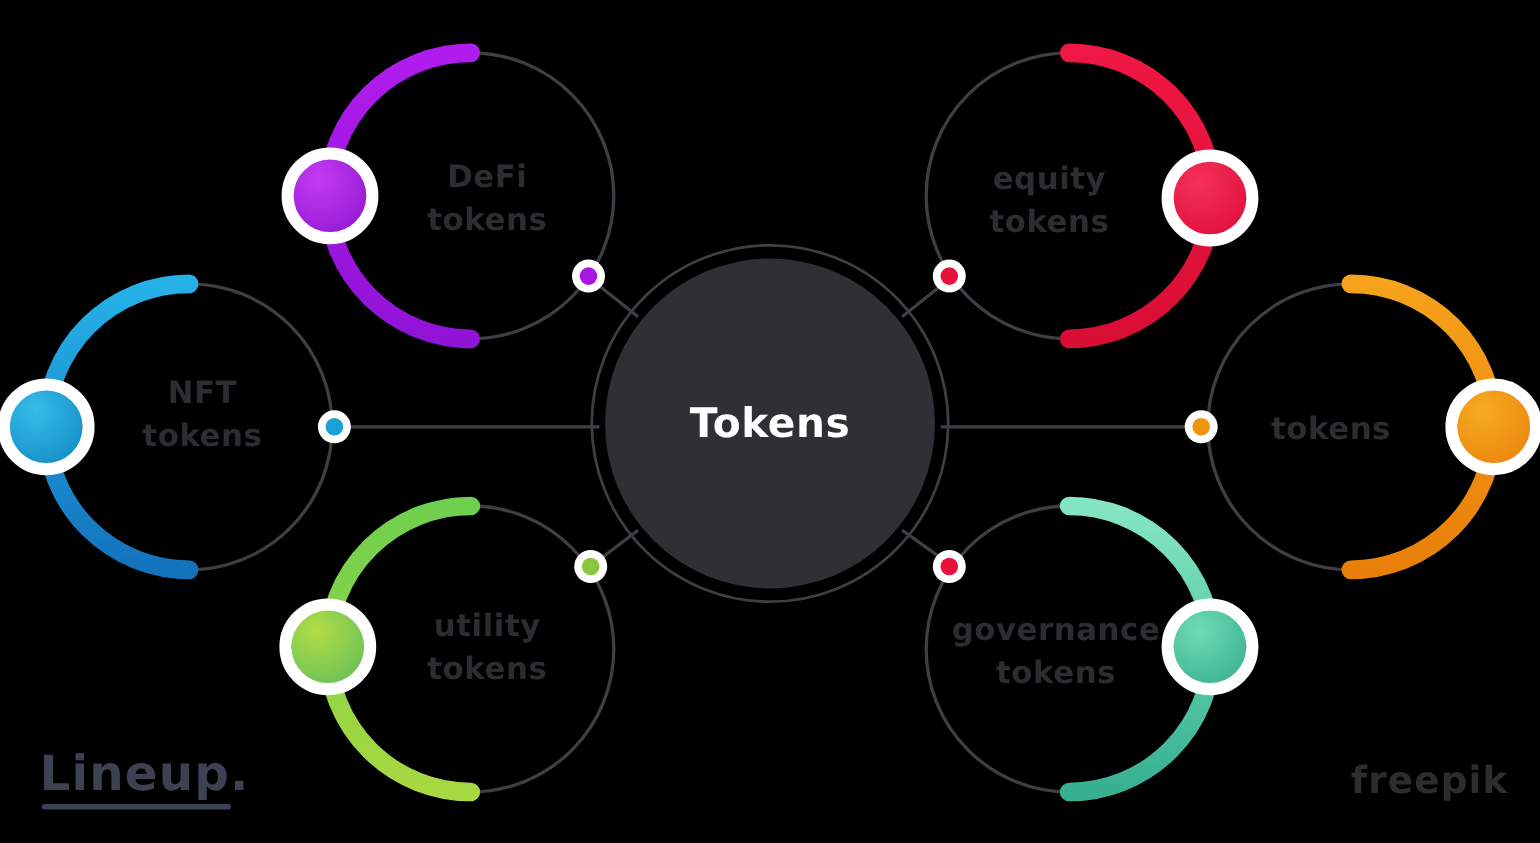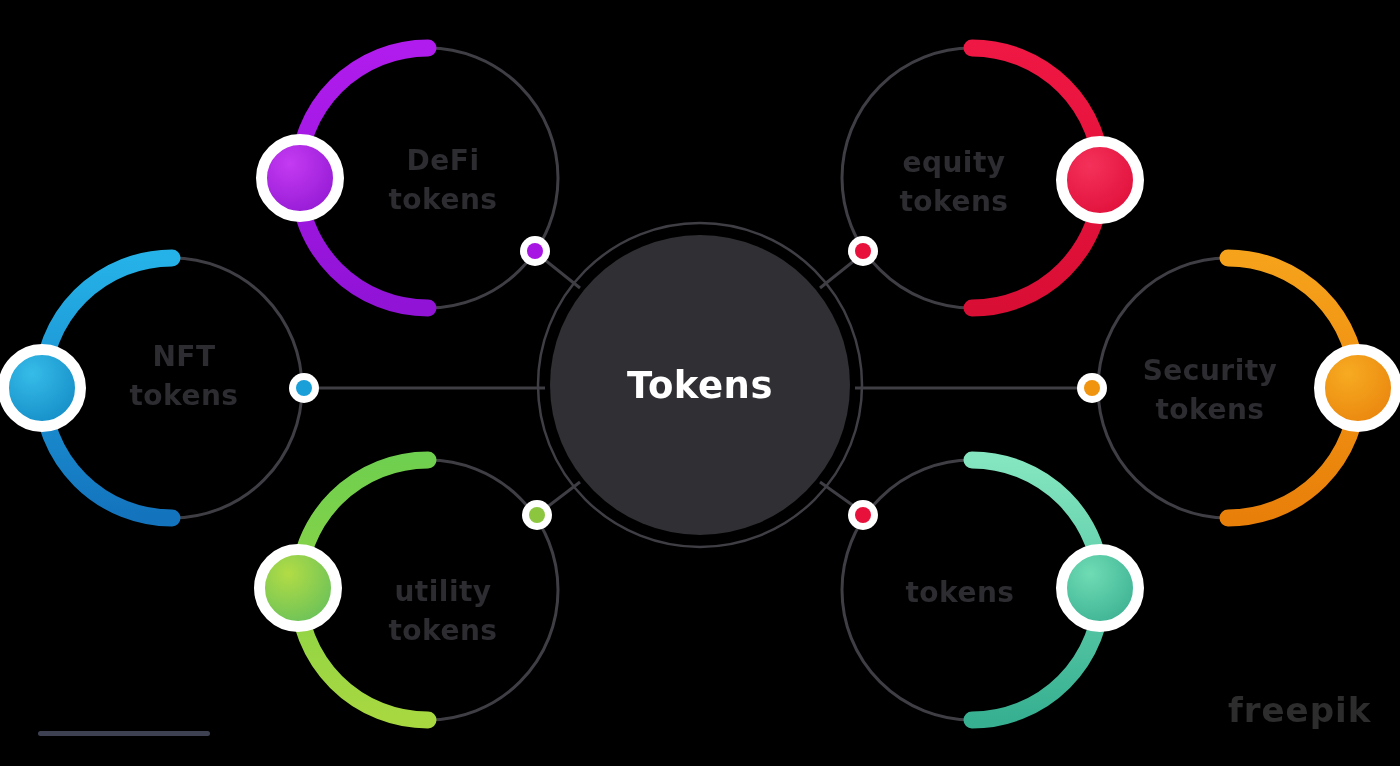--- a/index.html
+++ b/index.html
@@ -181,34 +181,35 @@
     </div>
 
   <div class="node-label" style="left:443px;  top:180px;">
     <div>DeFi</div>
     <div>tokens</div>
   </div>
   <div class="node-label" style="left:184px;  top:376px;">
     <div>NFT</div>
     <div>tokens</div>
   </div>
-  <div class="node-label" style="left:443px;  top:611px;">
+  <div class="node-label" style="left:443px;  top:588px;">
     <div>utility</div>
     <div>tokens</div>
   </div>
   <div class="node-label" style="left:954px;  top:182px;">
     <div>equity</div>
     <div>tokens</div>
   </div>
   <div class="node-label" style="left:1210px; top:390px;">
-    <div>Security</div>
     <div>tokens</div>
   </div>
   <div class="node-label" style="left:960px;  top:592px;">
+    <div>governance</div>
     <div>tokens</div>
   </div>
 
   <div class="center-title">Tokens</div>
 
+  <div class="brand-logo">Lineup.</div>
   <div class="brand-underline"></div>
   <div class="credit-logo">freepik</div>
 
 </div>
 
 </body></html>

